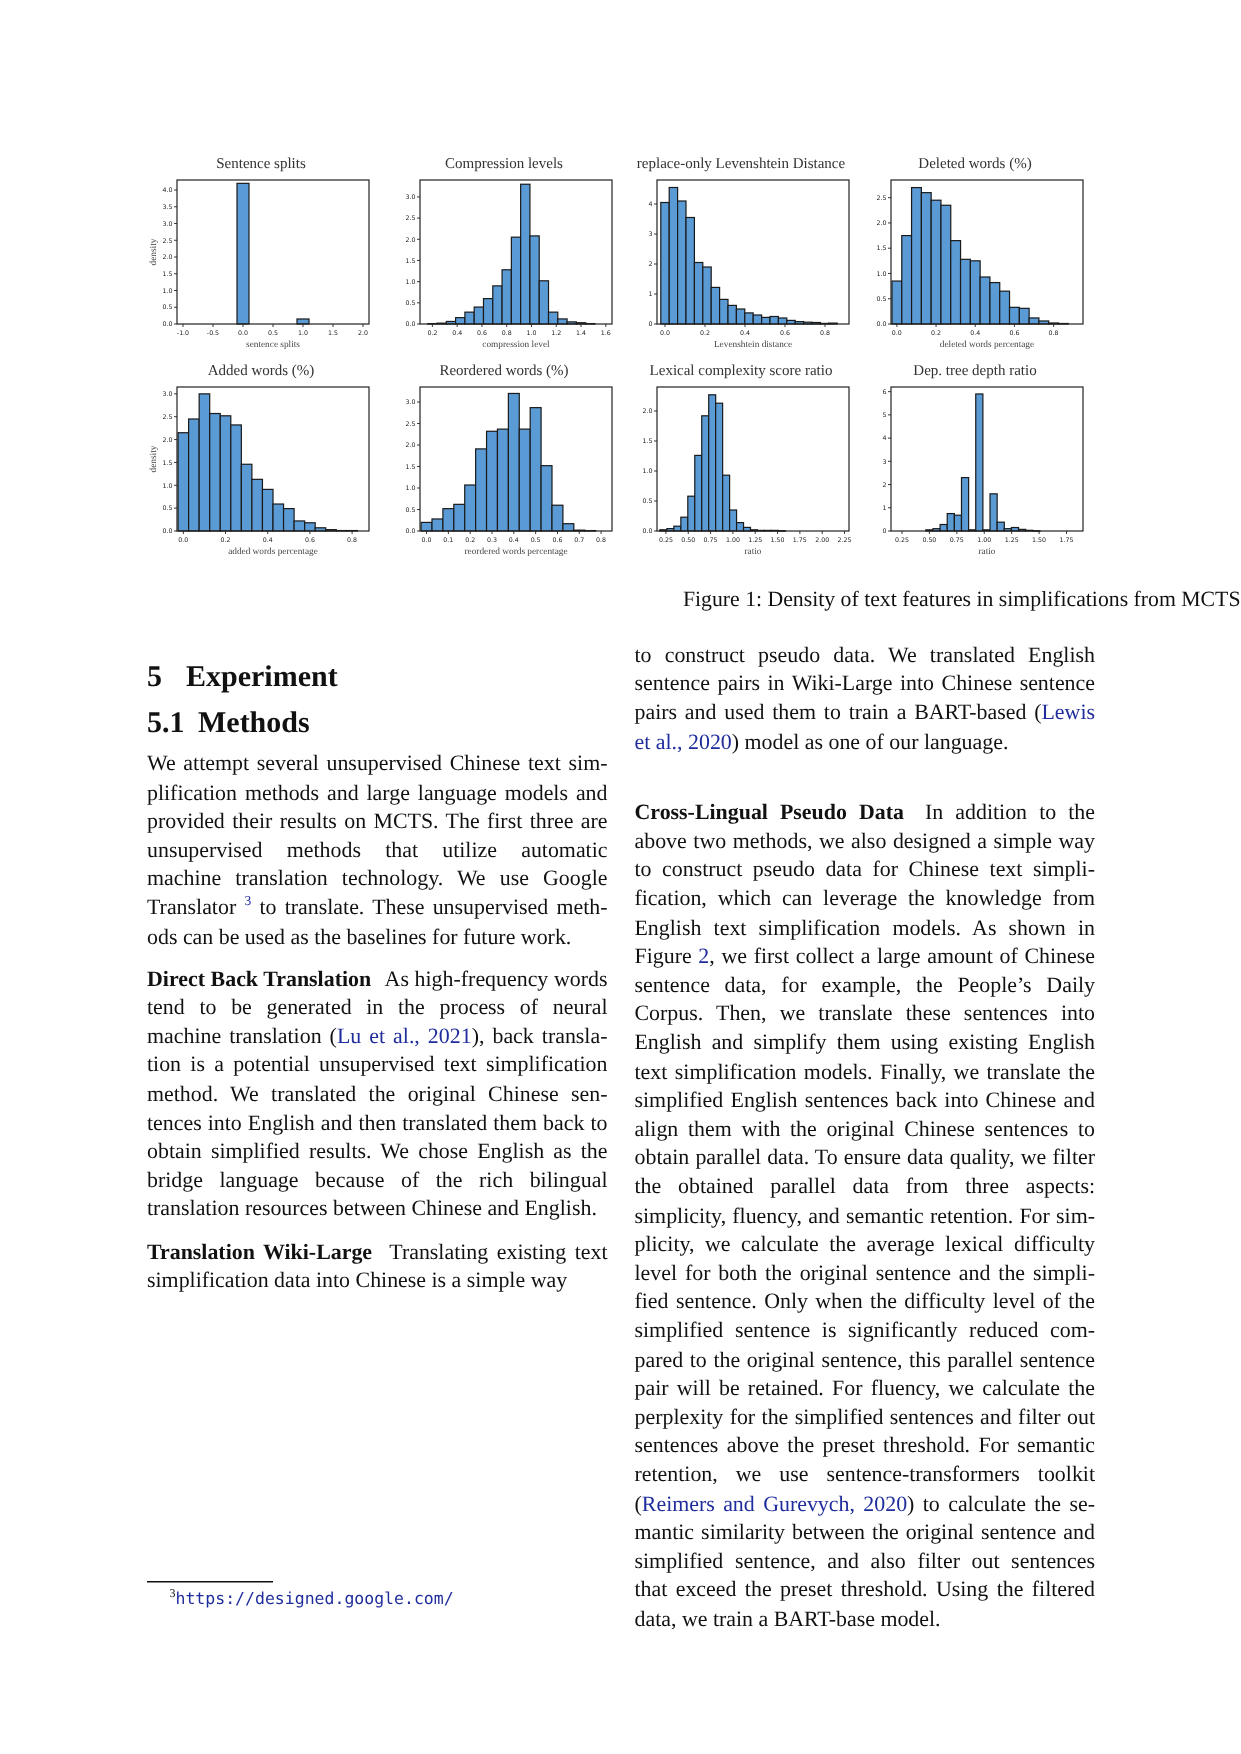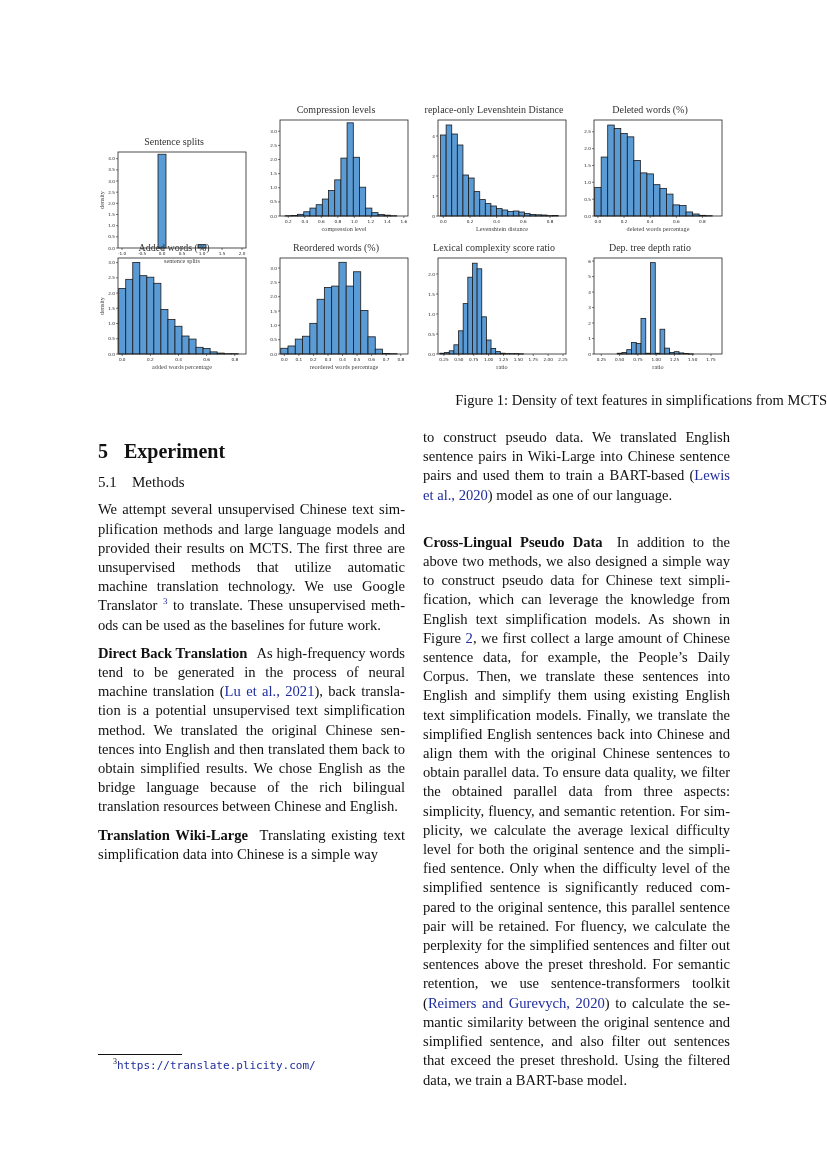--- a/index.html
+++ b/index.html
@@ -12,37 +12,37 @@
   .panel svg { position: absolute; left: 0; top: 12px; }
   .caption { position: absolute; left: 0; right: 0; top: 392px; text-align: right; font-size: 14.5px; }
   .col { position: absolute; top: 428px; width: 307px; font-size: 14.6px; line-height: 19.2px;
          text-align: justify; hyphens: manual; }
   .col.left { left: 98px; }
   .col.right { left: 423px; }
   .col p { margin: 0; }
   .indent { text-indent: 15px; }
   .h-sec { font-weight: bold; font-size: 20px; margin: 14px 0 10px 0 !important; }
   .h-sec .num { display: inline-block; width: 26px; }
-  .h-sub { font-weight: normal; font-size: 15px; margin: 12px 0 8px 0 !important; }
+  .h-sub { font-weight: bold; font-size: 20px; margin: 12px 0 8px 0 !important; }
   .h-sub .num { display: inline-block; width: 34px; }
   .para-gap { margin-top: 9px !important; }
   .run-in { font-weight: bold; margin-right: 6px; }
   .cite { color: #1f2d9c; }
   sup { font-size: 9px; line-height: 0; }
   .sup-link { color: #1f2d9c; }
   .footnote-rule { position: absolute; left: 98px; top: 1054px; width: 84px; height: 1px; background: #111; }
   .footnote { position: absolute; left: 113px; top: 1059px; font-size: 11px;
               font-family: "DejaVu Sans Mono", "Liberation Mono", monospace; color: #1f2d9c; }
   .footnote sup { color: #111; font-family: "Liberation Serif", serif; font-size: 8px; }
 </style>
 </head>
 <body>
 
 <div class="figure">
-  <div class="panel" style="left:0px;top:0px;margin-top:32px;">
+  <div class="panel" style="left:0px;top:0px;">
     <div class="panel-title">Sentence splits</div>
     <svg width="156" height="122">
         <rect x="62" y="6.2325581395348735" width="8" height="93.76744186046513" fill="#5b9bd5" stroke="#1a1a1a" stroke-width="0.8"></rect>
         <rect x="102" y="96.65116279069767" width="8" height="3.3488372093023315" fill="#5b9bd5" stroke="#1a1a1a" stroke-width="0.8"></rect>
         <rect x="22" y="4" width="128" height="96" fill="none" stroke="#222" stroke-width="0.8"></rect>
         <line x1="26.000000000000004" x2="26.000000000000004" y1="100" y2="102" stroke="#222" stroke-width="0.6"></line>
         <text x="26.000000000000004" y="107" font-size="4.2" text-anchor="middle" fill="#222" font-family="DejaVu Sans, sans-serif">-1.0</text>
         <line x1="46" x2="46" y1="100" y2="102" stroke="#222" stroke-width="0.6"></line>
         <text x="46" y="107" font-size="4.2" text-anchor="middle" fill="#222" font-family="DejaVu Sans, sans-serif">-0.5</text>
         <line x1="66" x2="66" y1="100" y2="102" stroke="#222" stroke-width="0.6"></line>
@@ -446,13 +446,13 @@
   <p class="para-gap"><span class="run-in">Direct Back Translation</span> <span>As high-frequency words tend to be generated in the process of neural machine translation (</span><a class="cite">Lu et al., 2021</a><span>), back transla­tion is a potential unsupervised text simplification method. We translated the original Chinese sen­tences into English and then translated them back to obtain simplified results. We chose English as the bridge language because of the rich bilingual translation resources between Chinese and English.</span></p>
   <p class="para-gap"><span class="run-in">Translation Wiki-Large</span> <span>Translating existing text simplification data into Chinese is a simple way</span></p>
 </div>
 
 <div class="col right">
   <p><span>to construct pseudo data. We translated English sentence pairs in Wiki-Large into Chinese sentence pairs and used them to train a BART-based (</span><a class="cite">Lewis et al., 2020</a><span>) model as one of our language.</span></p>
   <p style="margin-top:28px;"><span class="run-in">Cross-Lingual Pseudo Data</span> <span>In addition to the above two methods, we also designed a simple way to construct pseudo data for Chinese text simpli­fication, which can leverage the knowledge from English text simplification models. As shown in Figure </span><a class="cite">2</a><span>, we first collect a large amount of Chi­nese sentence data, for example, the People’s Daily Corpus. Then, we translate these sentences into English and simplify them using existing English text simplification models. Finally, we translate the simplified English sentences back into Chinese and align them with the original Chinese sentences to obtain parallel data. To ensure data quality, we filter the obtained parallel data from three aspects: simplicity, fluency, and semantic retention. For sim­plicity, we calculate the average lexical difficulty level for both the original sentence and the simpli­fied sentence. Only when the difficulty level of the simplified sentence is significantly reduced com­pared to the original sentence, this parallel sentence pair will be retained. For fluency, we calculate the perplexity for the simplified sentences and filter out sentences above the preset threshold. For seman­tic retention, we use sentence-transformers toolkit (</span><a class="cite">Reimers and Gurevych, 2020</a><span>) to calculate the se­mantic similarity between the original sentence and simplified sentence, and also filter out sentences that exceed the preset threshold. Using the filtered data, we train a BART-base model.</span></p>
 </div>
 
 <div class="footnote-rule"></div>
-<div class="footnote"><sup>3</sup><a>https://translate.plicity.com/</a></div>
+<div class="footnote"><sup>3</sup><a>https://designed.google.com/</a></div>
 
 </body></html>

